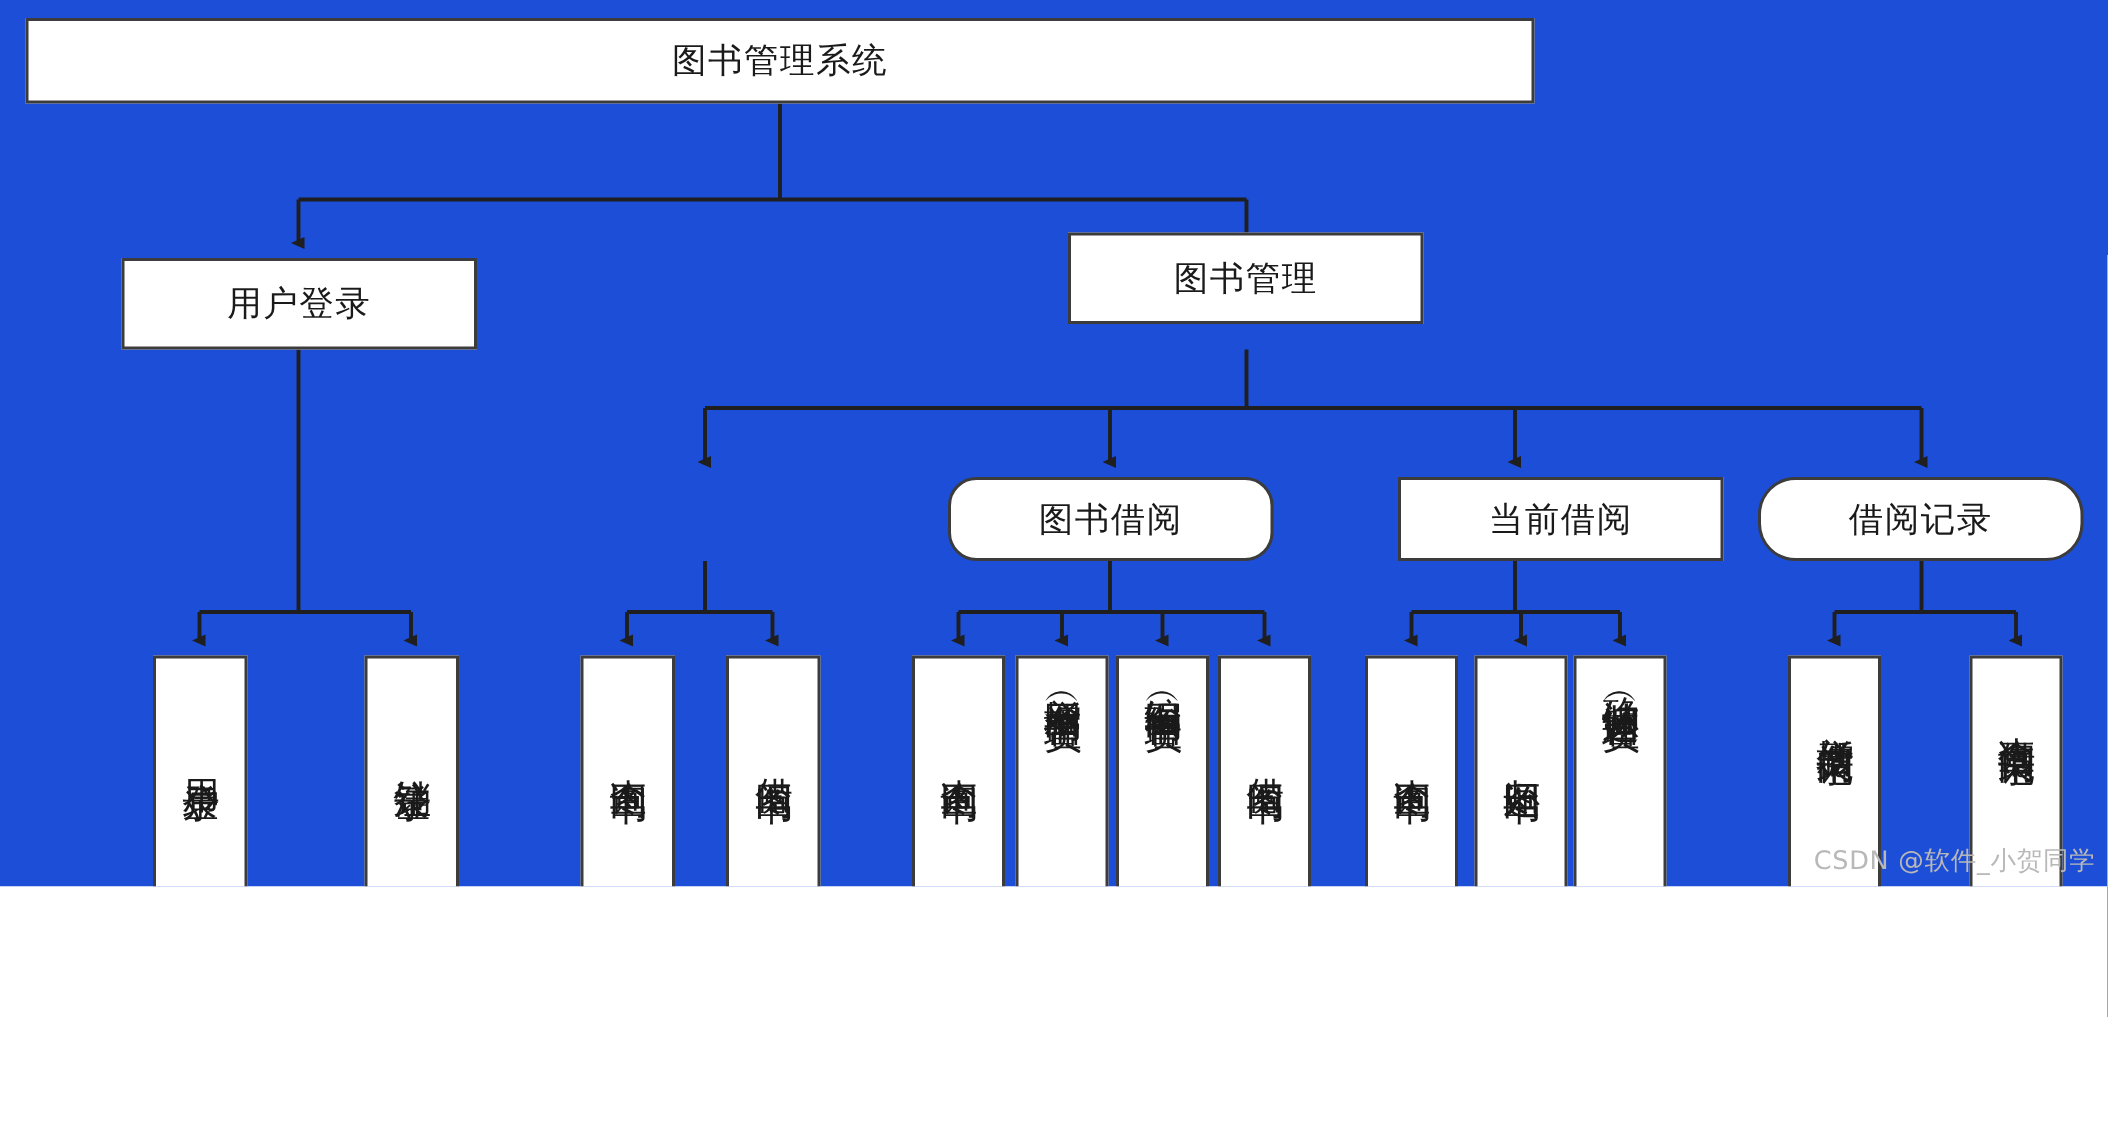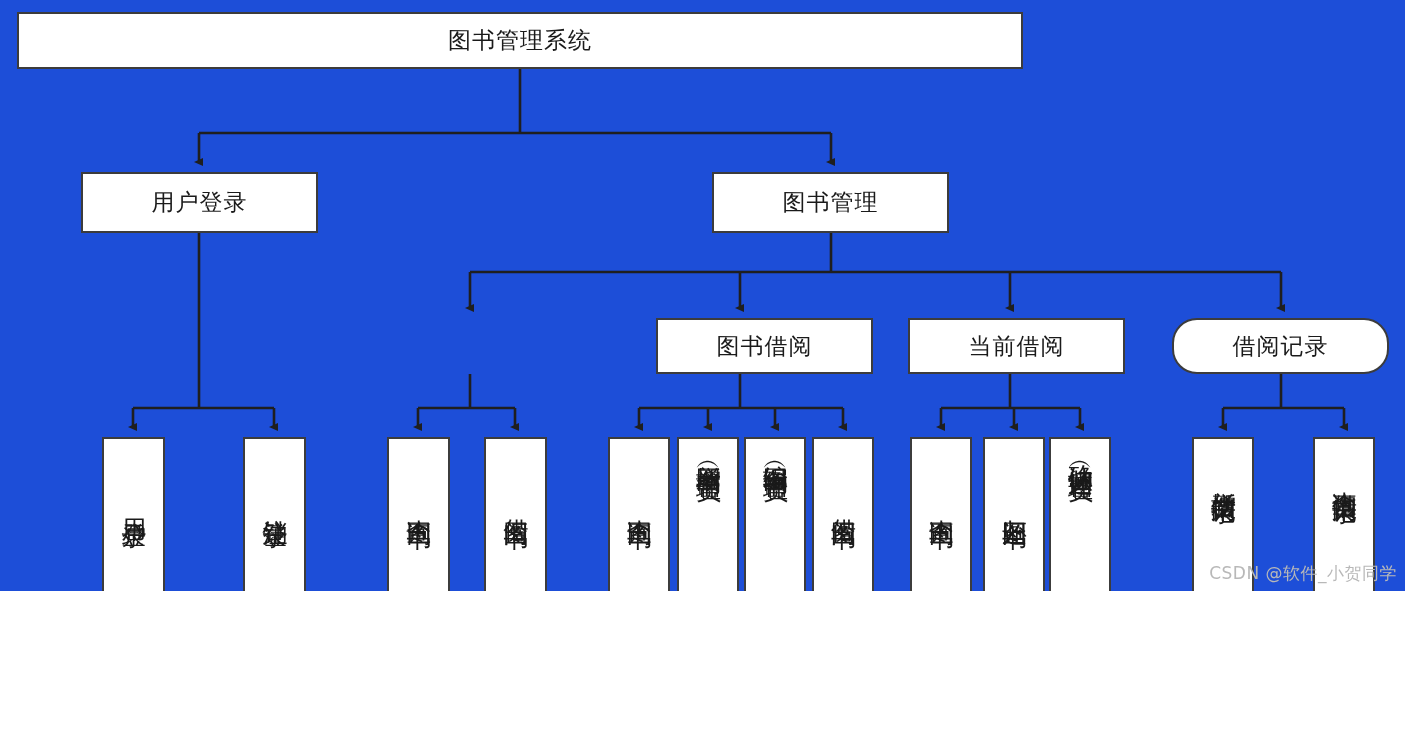--- a/index.html
+++ b/index.html
@@ -125,28 +125,28 @@
     </g>
   </svg>
 
   <div class="node horizontal" style="left:17px; top:12px; width:1006px; height:57px;">
     <span class="htext">图书管理系统</span>
   </div>
 
   <div class="node horizontal" style="left:81px; top:172px; width:237px; height:61px;">
     <span class="htext">用户登录</span>
   </div>
-  <div class="node horizontal" style="left:712px; top:172px; width:237px; height:61px;align-items:center;">
+  <div class="node horizontal" style="left:712px; top:155px; width:237px; height:61px;align-items:center;">
     <span class="htext">图书管理</span>
   </div>
 
-  <div class="node horizontal" style="left:656px; top:318px; width:217px; height:56px;">
+  <div class="node horizontal" style="left:632px; top:318px; width:217px; height:56px;border-radius:19px;">
     <span class="htext">图书借阅</span>
   </div>
-  <div class="node horizontal" style="left:908px; top:318px; width:217px; height:56px;align-items:center;">
+  <div class="node horizontal" style="left:932px; top:318px; width:217px; height:56px;align-items:center;">
     <span class="htext">当前借阅</span>
   </div>
   <div class="node horizontal" style="left:1172px; top:318px; width:217px; height:56px;border-radius:25px;">
     <span class="htext">借阅记录</span>
   </div>
 
   <div class="node vertical" style="left:102px; top:437px; width:63px; height:297px; padding-top:60px;">
     <span class="vtext">用户登录</span>
   </div>
   <div class="node vertical" style="left:243px; top:437px; width:63px; height:297px; padding-top:60px;">

